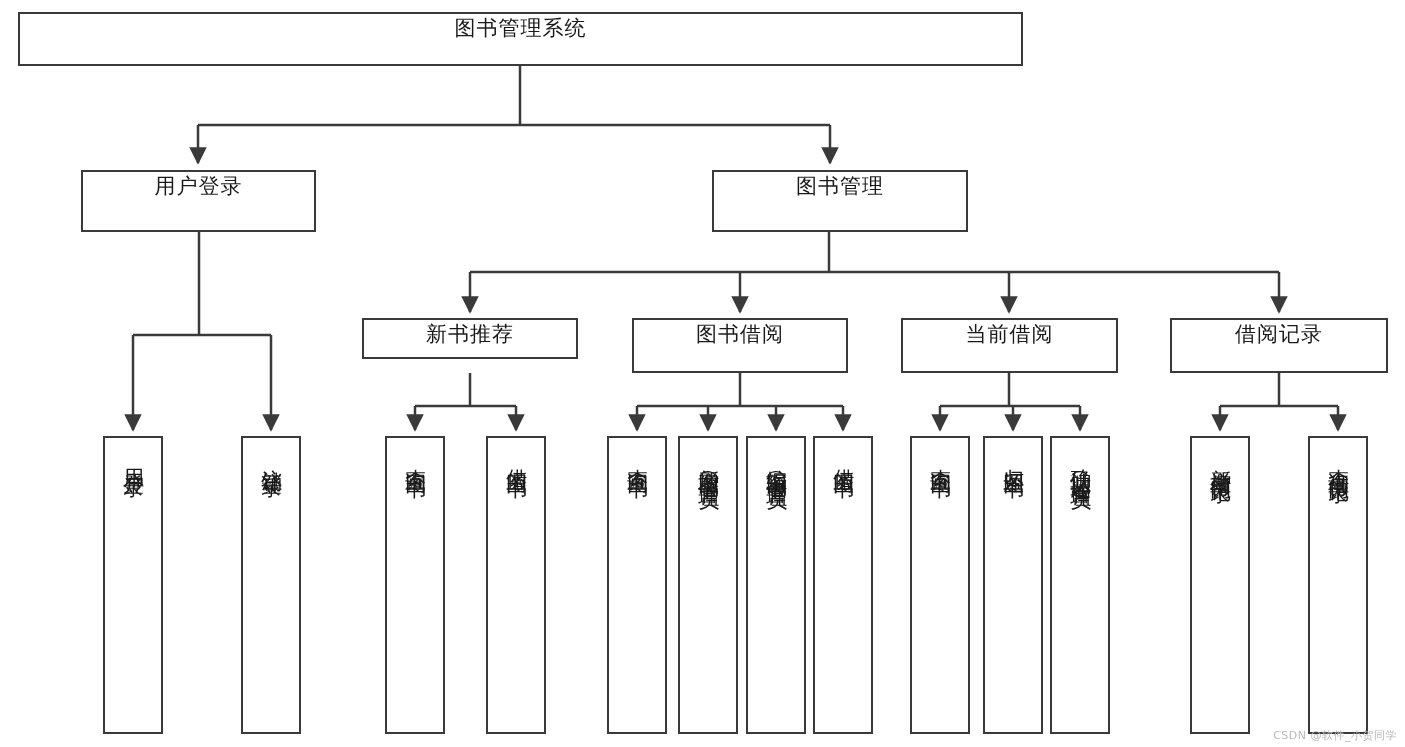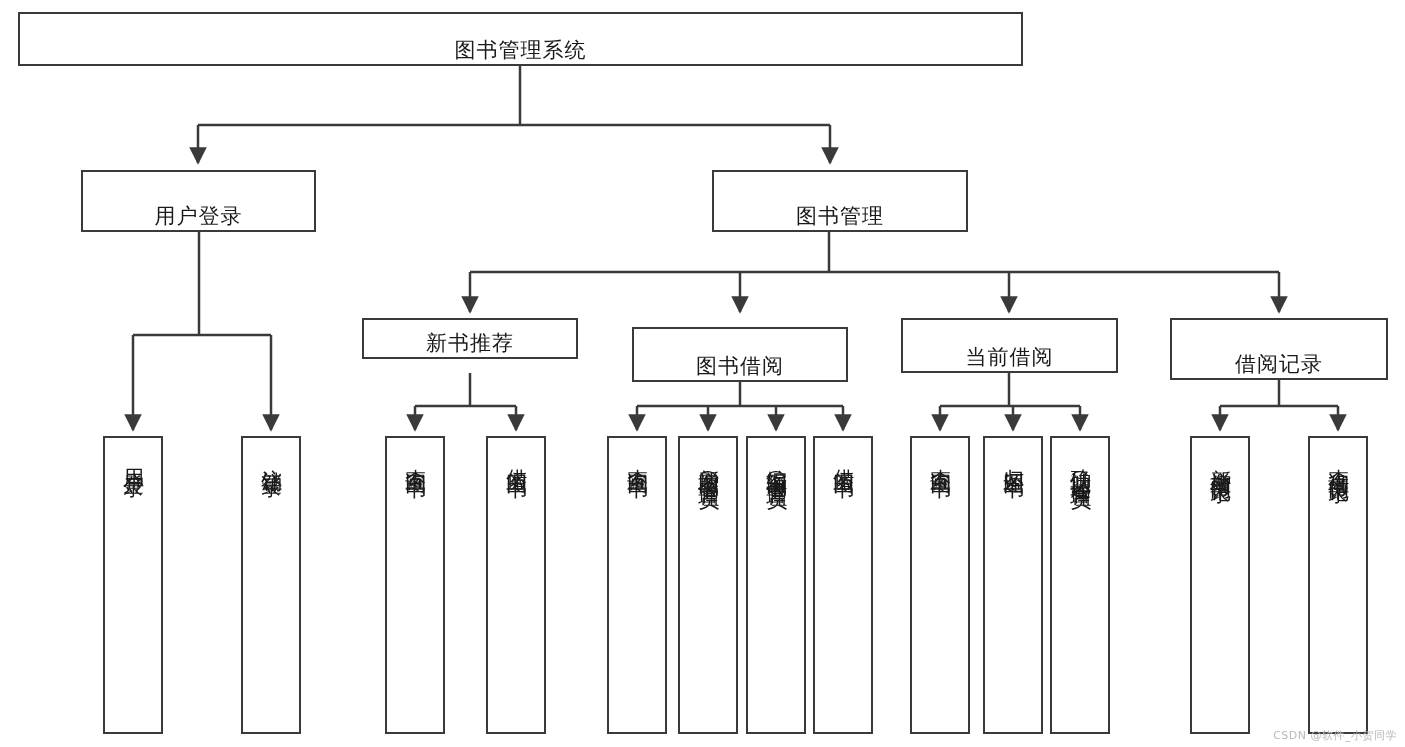--- a/index.html
+++ b/index.html
@@ -25,21 +25,21 @@
     width: 1405px;
     height: 747px;
     pointer-events: none;
   }
   .node {
     position: absolute;
     box-sizing: border-box;
     background: #ffffff;
     border: 2px solid #3a3a3a;
     display: flex;
-    align-items: flex-end;
+    align-items: flex-start;
     justify-content: center;
     color: #1a1a1a;
   }
   .node.h-node {
     font-size: 21px;
     letter-spacing: 1px;
   }
   .node.v-node {
     align-items: flex-start;
     justify-content: center;
@@ -131,29 +131,29 @@
   </div>
 
   <div class="node h-node" style="left:712px; top:170px; width:256px; height:62px;">
     <span class="label">图书管理</span>
   </div>
 
   <div class="node h-node" style="left:362px; top:318px; width:216px; height:41px;">
     <span class="label">新书推荐</span>
   </div>
 
-  <div class="node h-node" style="left:632px; top:318px; width:216px; height:55px;margin-top:9px;">
+  <div class="node h-node" style="left:632px; top:318px; width:216px; height:55px;">
     <span class="label">图书借阅</span>
   </div>
 
   <div class="node h-node" style="left:901px; top:318px; width:217px; height:55px;">
     <span class="label">当前借阅</span>
   </div>
 
-  <div class="node h-node" style="left:1170px; top:318px; width:218px; height:62px;">
+  <div class="node h-node" style="left:1170px; top:318px; width:218px; height:55px;">
     <span class="label">借阅记录</span>
   </div>
 
   <div class="node v-node" style="left:103px; top:436px; width:60px; height:298px;">
     <span class="vtext">用户登录</span>
   </div>
 
   <div class="node v-node" style="left:241px; top:436px; width:60px; height:298px;">
     <span class="vtext">注销登录</span>
   </div>

